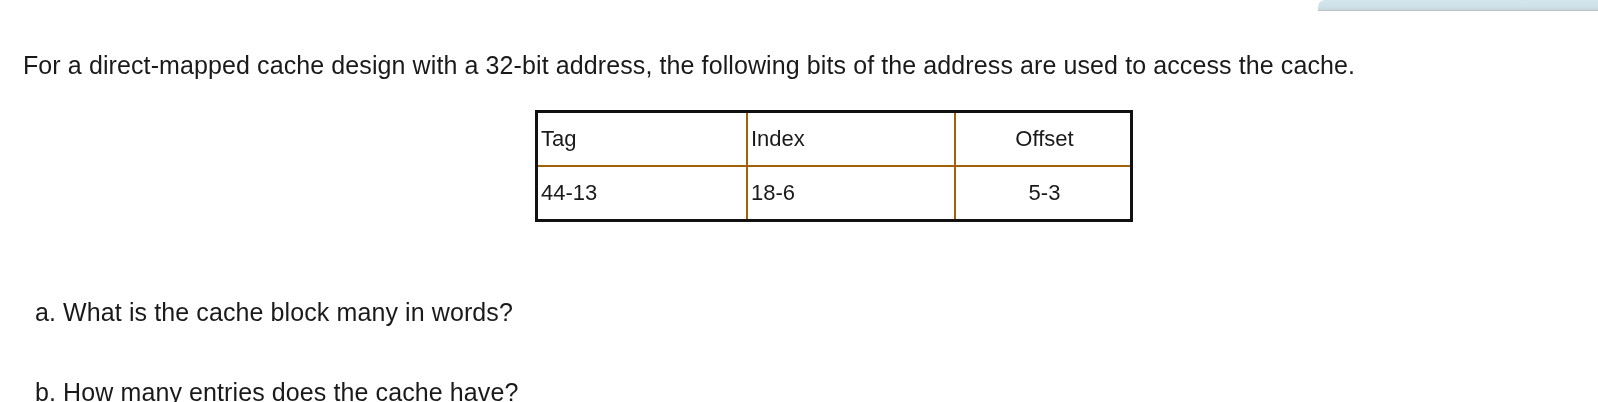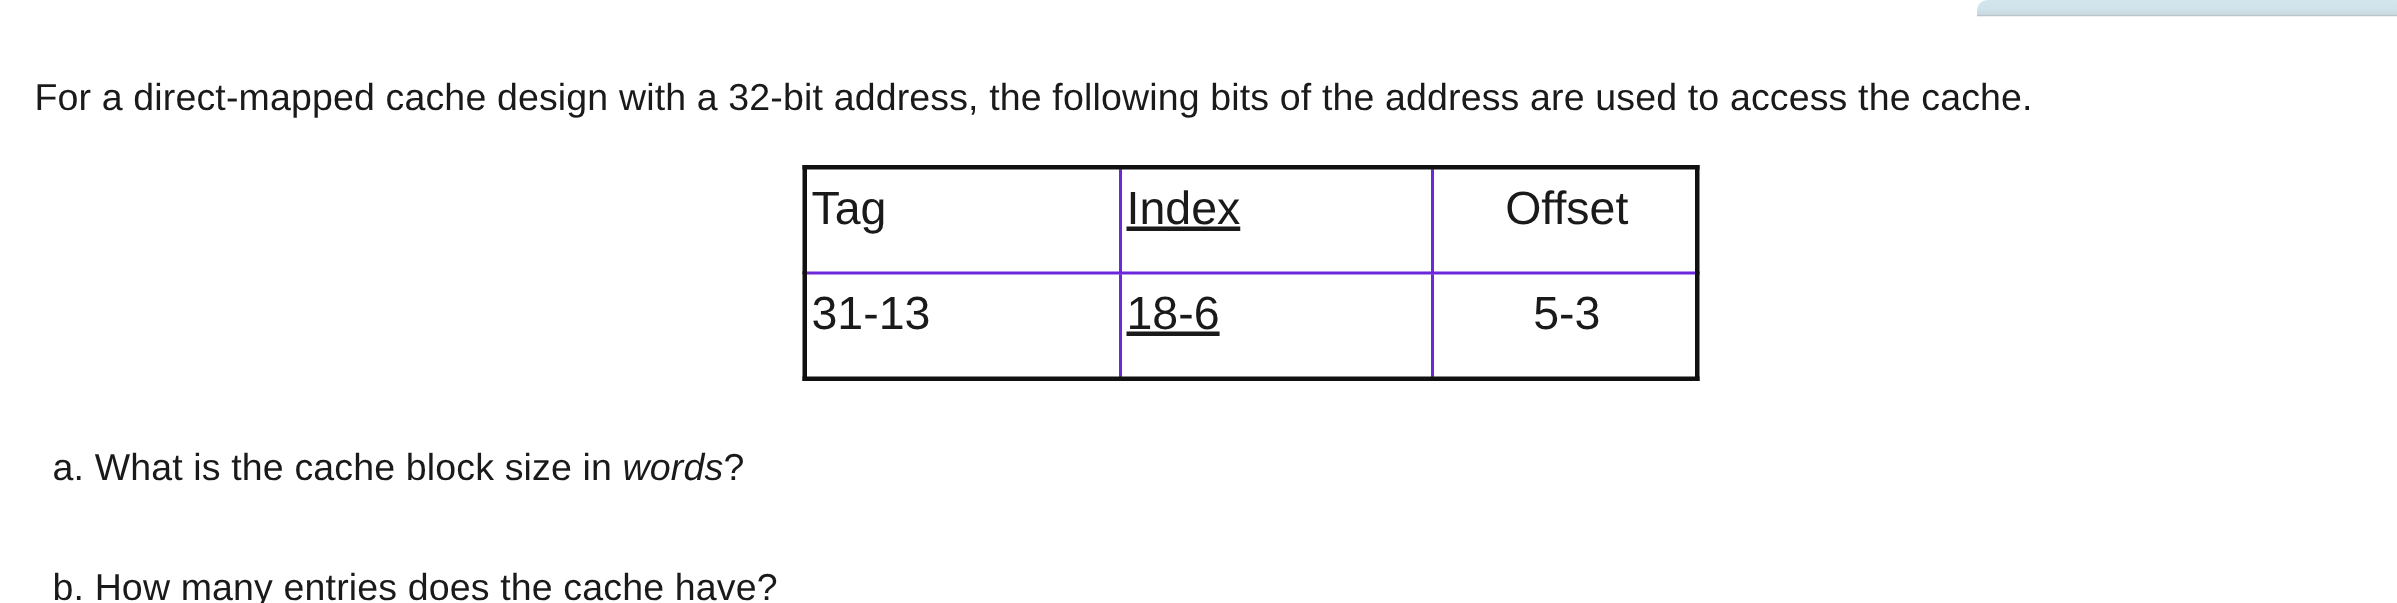--- a/index.html
+++ b/index.html
@@ -46,67 +46,67 @@
     position: absolute;
     left: 535px;
     top: 110px;
     width: 579px;
     border-collapse: collapse;
     table-layout: fixed;
     border: 3px solid #111111;
     background: #ffffff;
   }
   .addr-table td {
-    border: 2px solid #6d28d9;
+    border: 2px solid #a16207;
     height: 52px;
-    padding: 0 0 16px 3px;
-    font-size: 31px;
+    padding: 0 0 0 3px;
+    font-size: 22px;
     line-height: 52px;
     vertical-align: middle;
     white-space: nowrap;
     overflow: hidden;
   }
   .col-tag    { width: 205px; }
-  .col-index  { width: 203px; text-decoration: underline; }
+  .col-index  { width: 203px; }
   .col-offset { width: 171px; text-align: center; }
 
   
   .question {
     position: absolute;
     left: 35px;
     font-size: 25px;
     line-height: 32px;
     white-space: nowrap;
     letter-spacing: 0.1px;
   }
   .q-a { top: 271px; }
   .q-b { top: 351px; }
-  .ital { font-style: italic; }
+  .ital { }
 </style>
 </head>
 <body>
 
 <div class="top-chrome-bar"></div>
 
 <p class="prompt-line">For a direct-mapped cache design with a 32-bit address, the following bits of the address are used to access the cache.</p>
 
 <table class="addr-table">
   <tbody>
     <tr>
       <td class="col-tag">Tag</td>
       <td class="col-index">Index</td>
       <td class="col-offset">Offset</td>
     </tr>
     <tr>
-      <td class="col-tag">31-13</td>
+      <td class="col-tag">44-13</td>
       <td class="col-index">18-6</td>
       <td class="col-offset">5-3</td>
     </tr>
   </tbody>
 </table>
 
 <p class="question q-a">
-  <span>a. What is the cache block size in </span><span class="ital">words</span><span>?</span>
+  <span>a. What is the cache block many in </span><span class="ital">words</span><span>?</span>
 </p>
 
 <p class="question q-b">
   <span>b. How many entries does the cache have?</span>
 </p>
 
 </body></html>

